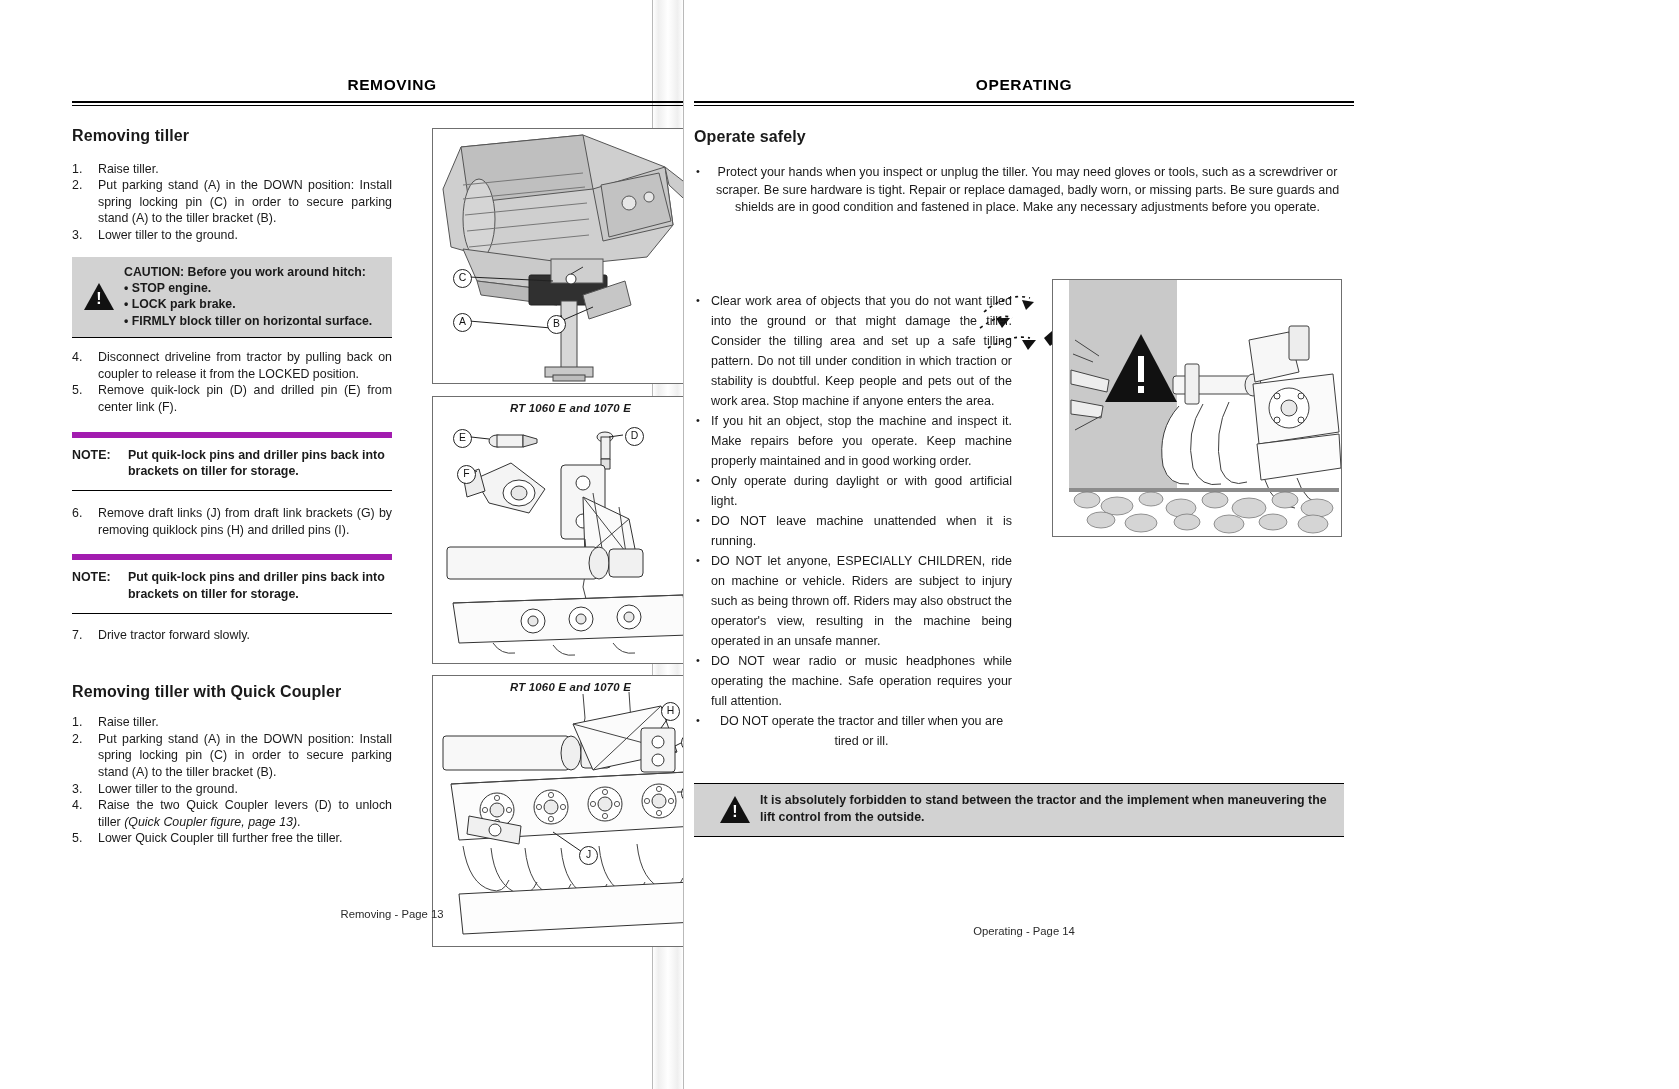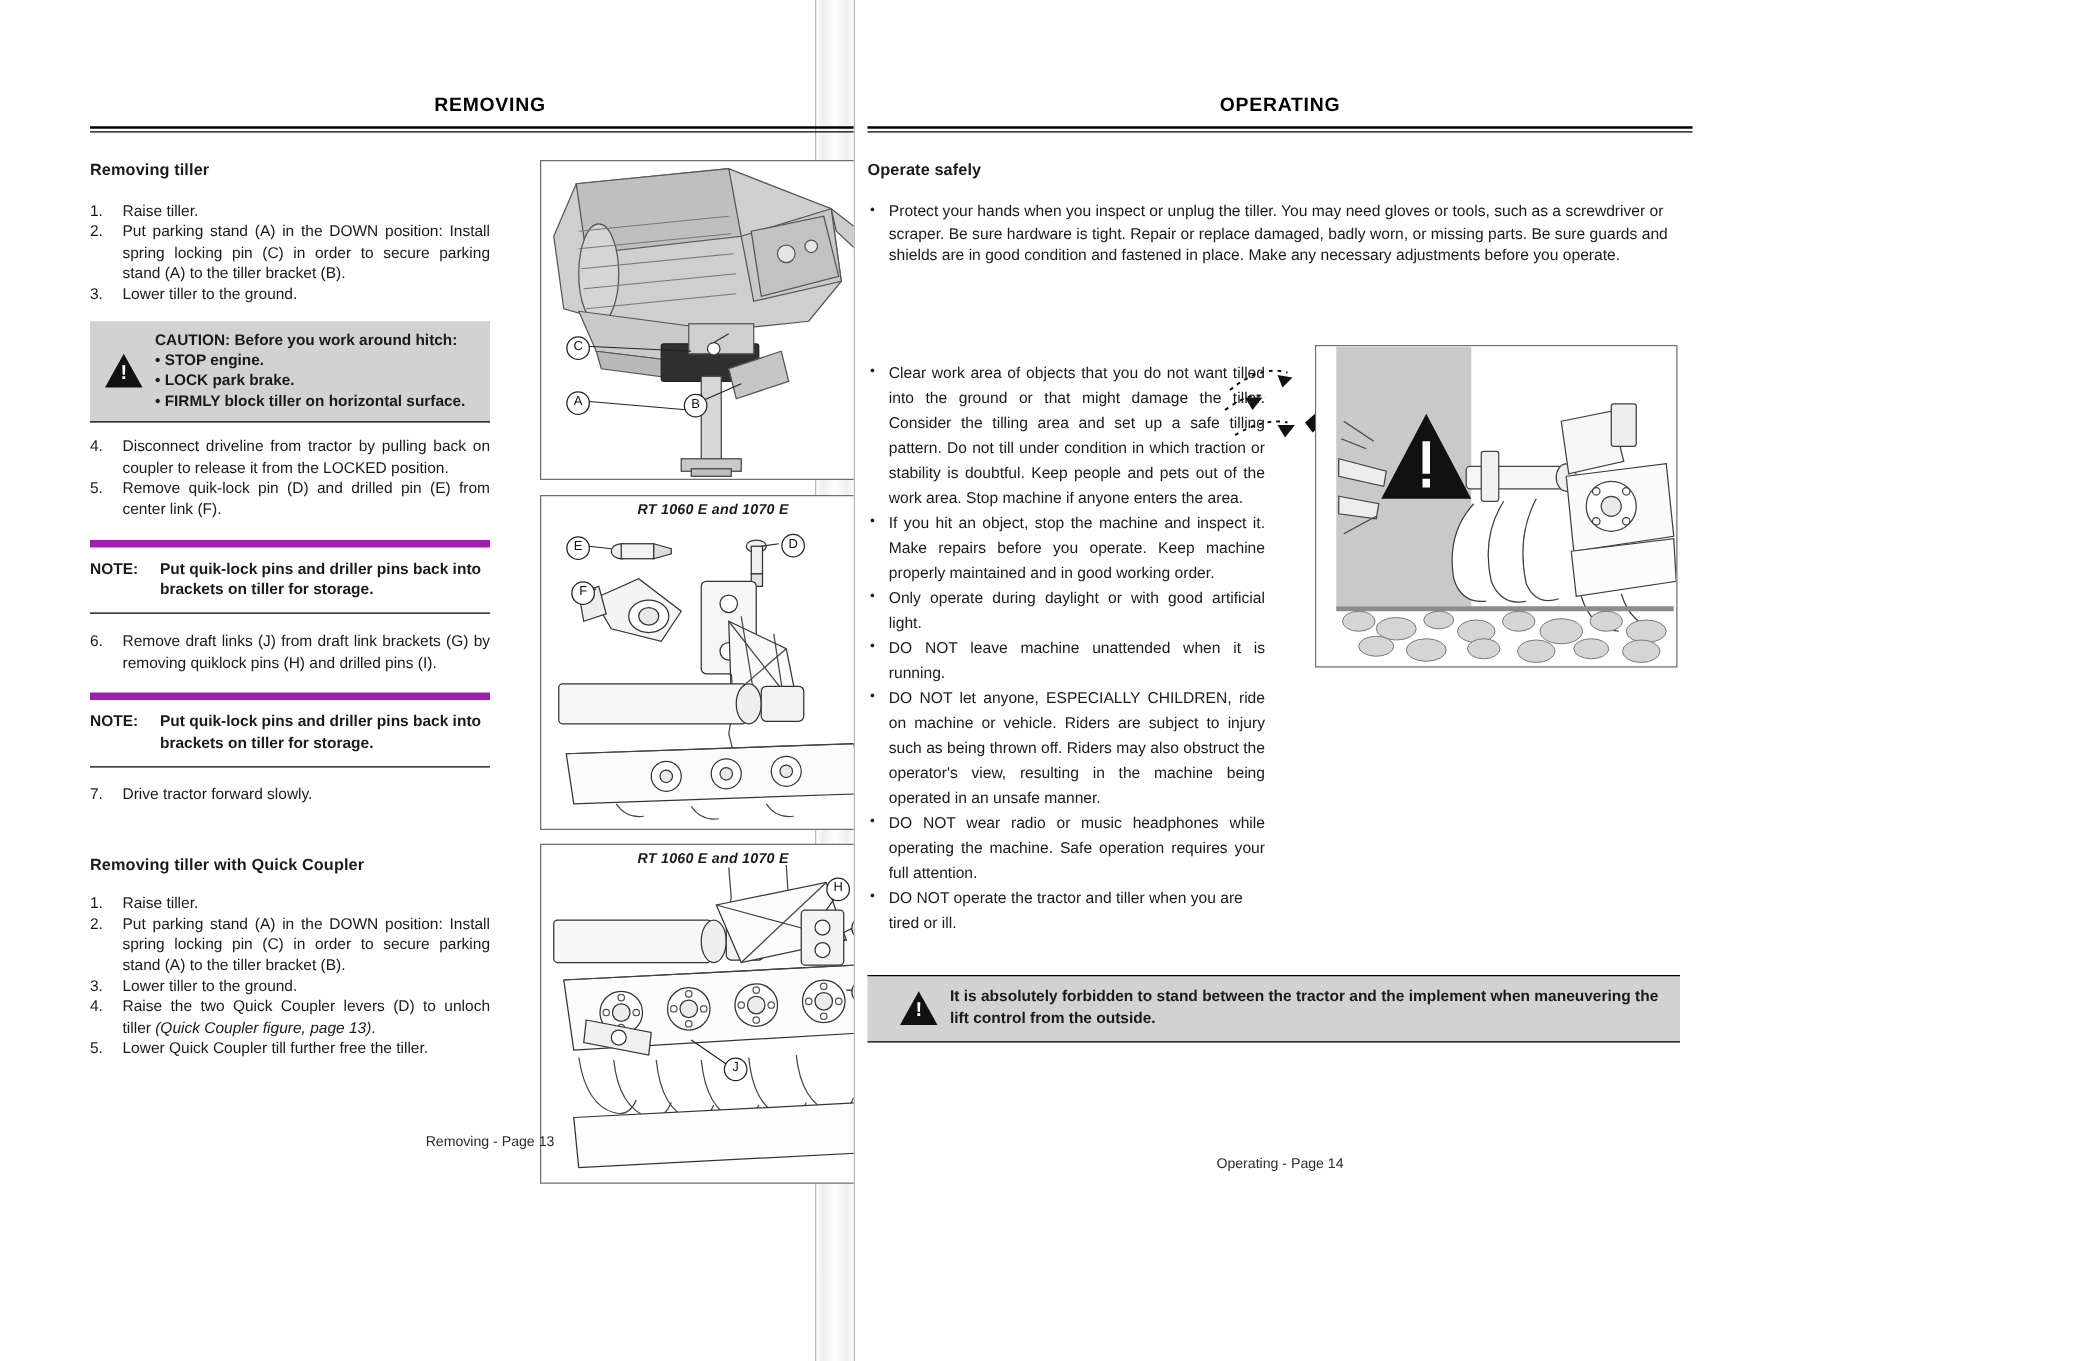--- a/index.html
+++ b/index.html
@@ -70,21 +70,21 @@
   .col-text {
     position: absolute;
     top: 0;
     width: 320px;
     font-size: 12.4px;
     line-height: 16.6px;
   }
   .left-col { left: 0; }
 
   h2.sec-title {
-    font-size: 13px;
+    font-size: 16px;
     font-weight: bold;
     margin: 0 0 16px 0;
     letter-spacing: 0.1px;
   }
   h2.sec-title.tight { margin-bottom: 14px; }
 
   
   ol.steps {
     list-style: none;
     margin: 0;
@@ -218,21 +218,21 @@
     text-align: justify;
     margin: 0;
   }
   ul.bullets li::before {
     content: "\2022";
     position: absolute;
     left: 2px;
     top: -1px;
     font-size: 11px;
   }
-  ul.bullets li:last-child { text-align: left; }
+  ul.bullets li:last-child { text-align: center; }
 
   .wide-bullets {
     width: 650px;
     font-size: 12.5px;
     line-height: 17.6px;
   }
   .narrow-bullets {
     width: 318px;
     font-size: 12.5px;
     line-height: 20px;

